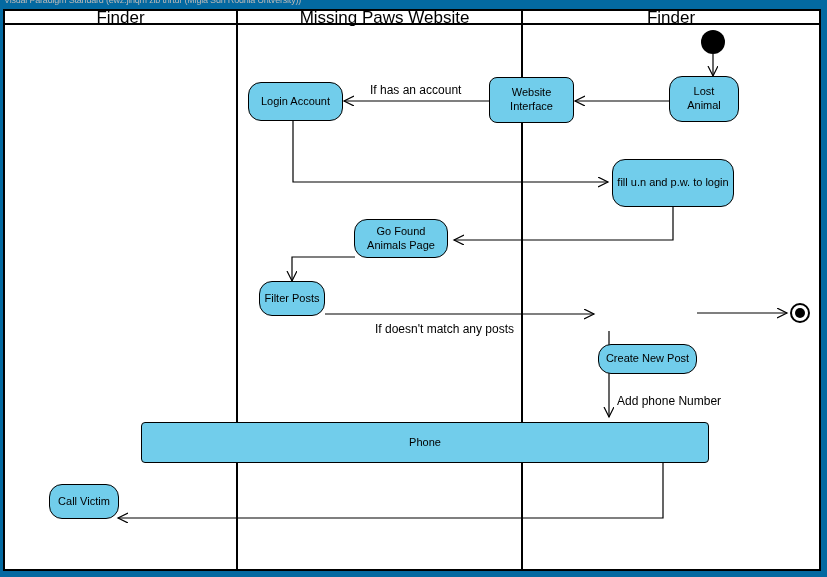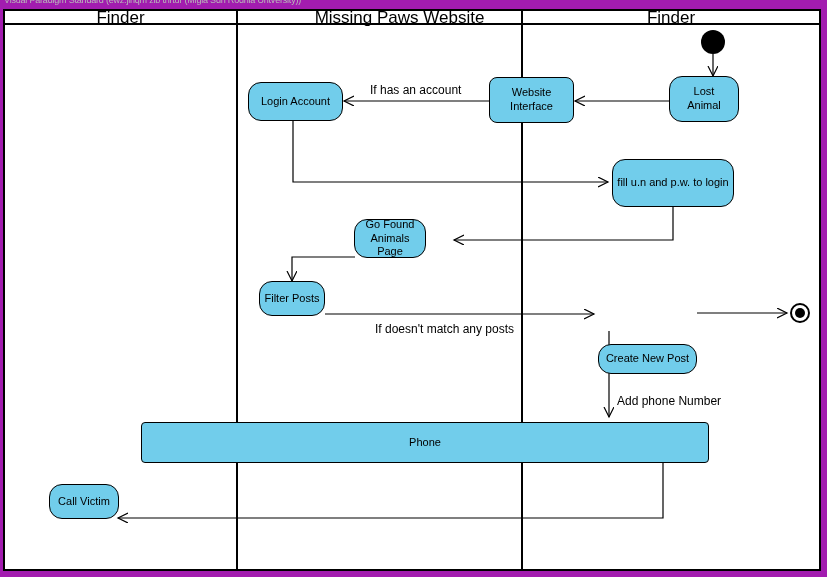--- a/index.html
+++ b/index.html
@@ -5,21 +5,21 @@
   html, body {
     margin: 0;
     padding: 0;
     background: #ffffff;
     font-family: "Liberation Sans", sans-serif;
   }
   #canvas {
     position: relative;
     width: 827px;
     height: 577px;
-    background: #a21caf;
+    background: #0369a1;
     overflow: hidden;
   }
   
   #frame {
     position: absolute;
     left: 3px;
     top: 9px;
     width: 818px;
     height: 562px;
     border: 2px solid #000000;
@@ -127,21 +127,21 @@
 
   <div id="frame"></div>
 
   <div class="watermark">Visual Paradigm Standard (ewz.jlnqm zlb thrtur (Migla Sdn Rodnia   Untversity))</div>
 
   <div class="lane-header-rule"></div>
   <div class="lane-divider" style="left:236px;"></div>
   <div class="lane-divider" style="left:521px;"></div>
 
   <div class="lane-title" style="left:5px; width:231px;">Finder</div>
-  <div class="lane-title" style="left:238px; width:293px;padding-left:15px;">Missing Paws Website</div>
+  <div class="lane-title" style="left:238px; width:293px;">Missing Paws Website</div>
   <div class="lane-title" style="left:523px; width:296px;">Finder</div>
 
   <svg id="edges" viewBox="0 0 827 577">
     <defs>
       <marker id="ah" markerWidth="12" markerHeight="12" refX="10" refY="5" orient="auto" markerUnits="userSpaceOnUse">
         <path d="M 0 0 L 10 5 L 0 10" fill="none" stroke="#000" stroke-width="1.2"></path>
       </marker>
     </defs>
     <g stroke="#000000" stroke-width="1.2" fill="none">
 
@@ -180,21 +180,21 @@
   </div>
 
   <div class="node rounded" style="left:248px; top:82px; width:95px; height:39px;">
     <span class="node-label">Login Account</span>
   </div>
 
   <div class="node rounded" style="left:612px; top:159px; width:122px; height:48px;">
     <span class="node-label">fill u.n and p.w. to login</span>
   </div>
 
-  <div class="node rounded" style="left:354px; top:219px; width:72px; height:39px;">
+  <div class="node rounded" style="left:354px; top:219px; width:94px; height:39px;">
     <span class="node-label">Go Found
 Animals  Page</span>
   </div>
 
   <div class="node rounded" style="left:259px; top:281px; width:66px; height:35px;">
     <span class="node-label">Filter Posts</span>
   </div>
 
   <div class="node rounded" style="left:598px; top:296px; width:99px; height:30px;margin-top:48px;">
     <span class="node-label">Create New Post</span>

